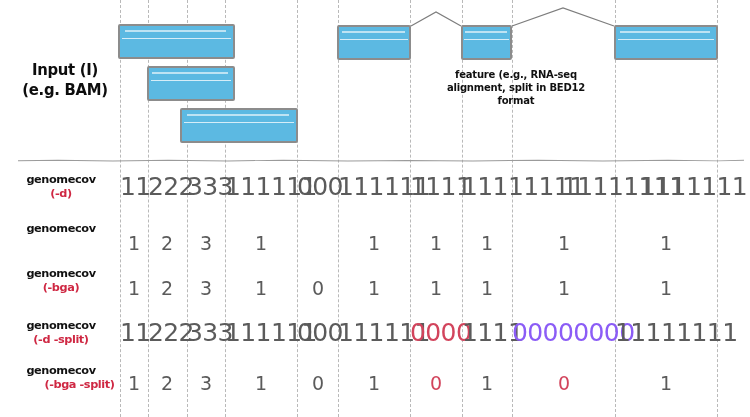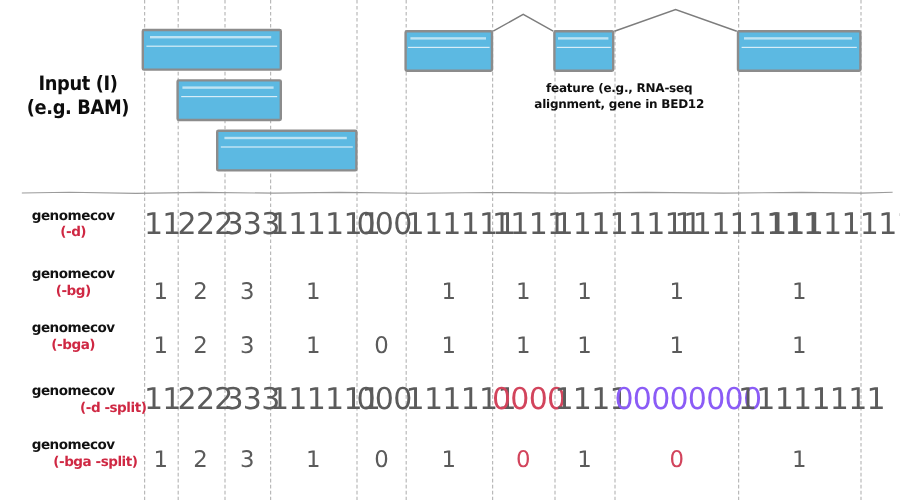--- a/index.html
+++ b/index.html
@@ -173,21 +173,22 @@
 
   <svg class="splice" width="750" height="417" viewBox="0 0 750 417">
     <g id="splice-group" fill="none" stroke="#7d7d7d" stroke-width="1.2">
         <polyline points="411,26 436,12 461,26"></polyline>
         <polyline points="512,26 563,8 614,26"></polyline>
       </g>
   </svg>
 
   <div class="annotation">
     <div>feature (e.g., RNA-seq</div>
-    <div>alignment, gene in BED12</div>
+    <div>alignment, split in BED12</div>
+    <div>format</div>
   </div>
 
   <div id="rows-layer">
       <div class="row-label" style="top: 173px;">
         <div>genomecov</div>
         <div class="opt" style="color: rgb(207, 40, 67);">(-d)</div>
       </div>
       <div class="track" style="top: 170px;">
         <span class="dnum" style="left: 0px;">11</span>
         <span class="dnum" style="left: 28px;">222</span>
@@ -195,21 +196,20 @@
         <span class="dnum" style="left: 105px;">111111</span>
         <span class="dnum" style="left: 177px;">000</span>
         <span class="dnum" style="left: 218px;">111111</span>
         <span class="dnum" style="left: 290px;">1111</span>
         <span class="dnum" style="left: 342px;">11111111</span>
         <span class="dnum" style="left: 442px;">11111111</span>
         <span class="dnum" style="left: 520px;">11111111</span>
       </div>
       <div class="row-label" style="top: 222px;">
         <div>genomecov</div>
-        <div class="opt" style="color: rgb(207, 40, 67);">(-bg)</div>
       </div>
       <div class="track" style="top: 226px;">
         <span class="bnum" style="left: 14px;">1</span>
         <span class="bnum" style="left: 47px;">2</span>
         <span class="bnum" style="left: 86px;">3</span>
         <span class="bnum" style="left: 141px;">1</span>
         <span class="bnum" style="left: 254px;">1</span>
         <span class="bnum" style="left: 316px;">1</span>
         <span class="bnum" style="left: 367px;">1</span>
         <span class="bnum" style="left: 444px;">1</span>
@@ -226,21 +226,21 @@
         <span class="bnum" style="left: 141px;">1</span>
         <span class="bnum" style="left: 198px;">0</span>
         <span class="bnum" style="left: 254px;">1</span>
         <span class="bnum" style="left: 316px;">1</span>
         <span class="bnum" style="left: 367px;">1</span>
         <span class="bnum" style="left: 444px;">1</span>
         <span class="bnum" style="left: 546px;">1</span>
       </div>
       <div class="row-label" style="top: 319px;">
         <div>genomecov</div>
-        <div class="opt" style="color: rgb(207, 40, 67); text-align: right;">(-d -split)</div>
+        <div class="opt" style="color: rgb(207, 40, 67);">(-d -split)</div>
       </div>
       <div class="track" style="top: 316px;">
         <span class="dnum" style="left: 0px;">11</span>
         <span class="dnum" style="left: 28px;">222</span>
         <span class="dnum" style="left: 67px;">333</span>
         <span class="dnum" style="left: 105px;">111111</span>
         <span class="dnum" style="left: 177px;">000</span>
         <span class="dnum" style="left: 218px;">111111</span>
         <span class="dnum red" style="left: 290px; color: rgb(210, 68, 92);">0000</span>
         <span class="dnum" style="left: 342px;">1111</span>

